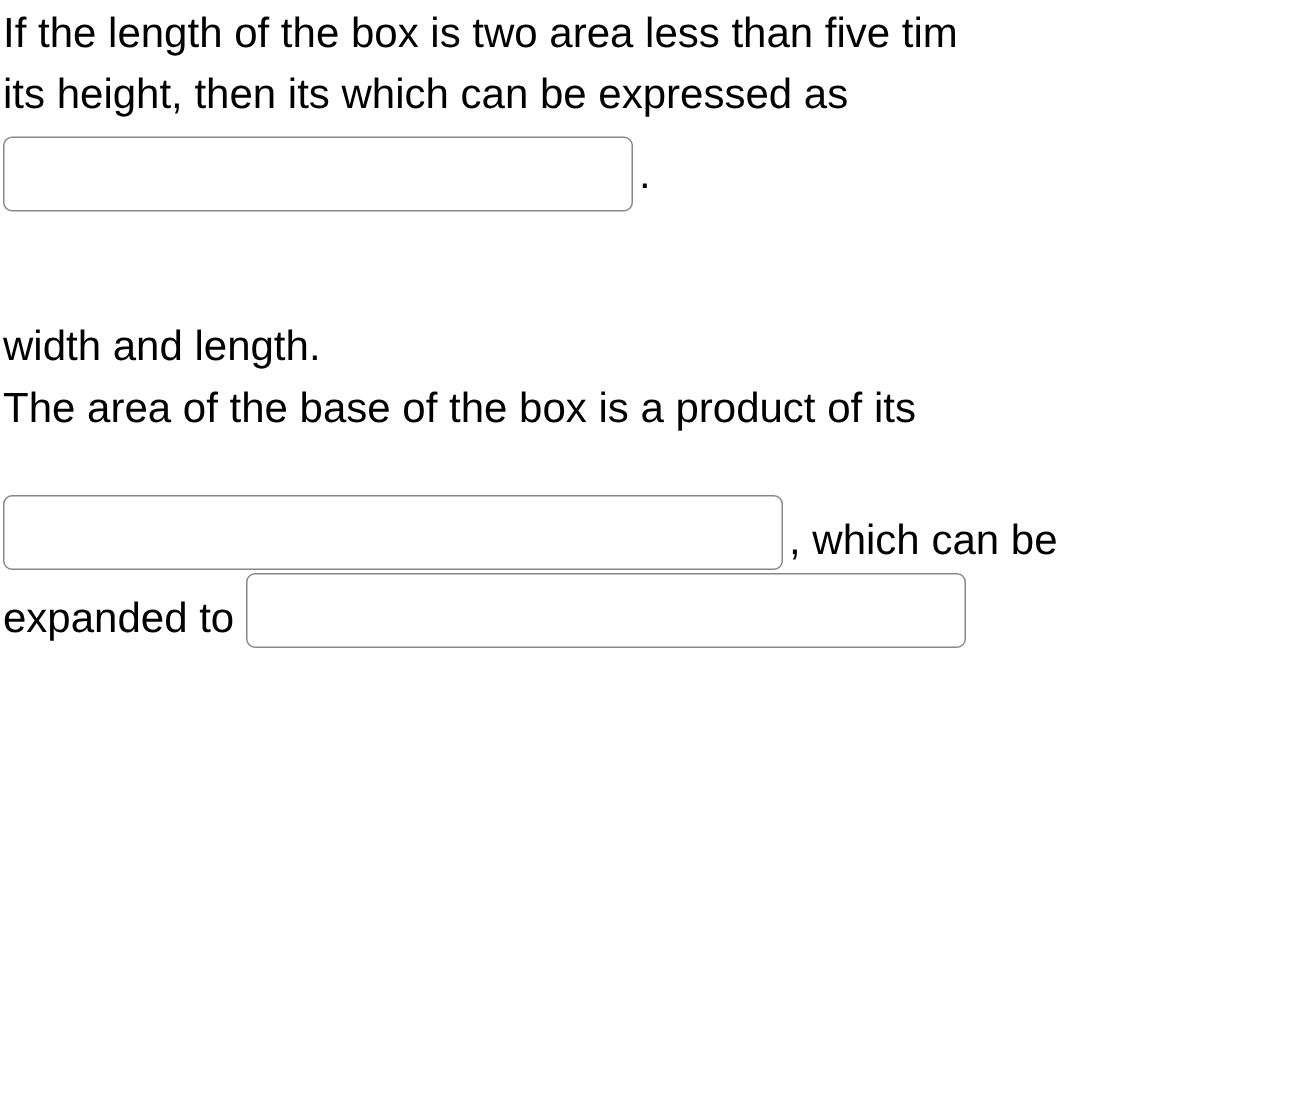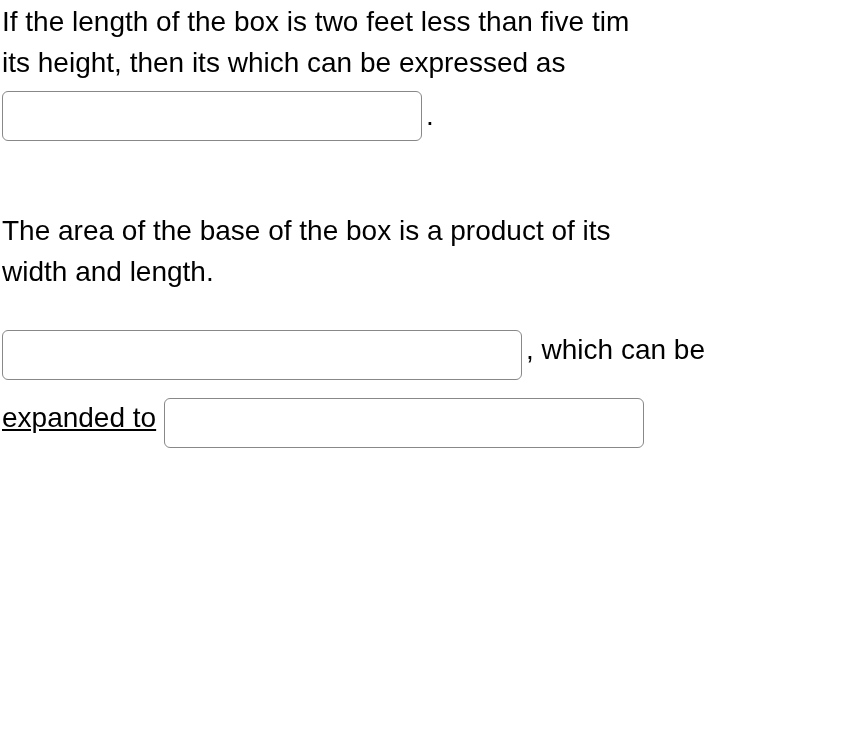--- a/index.html
+++ b/index.html
@@ -28,21 +28,21 @@
       display: block;
     }
     .input-line {
       display: flex;
       align-items: center;
       flex-wrap: wrap;
       margin-top: 8px;
     }
     .input-line-2 {
       display: flex;
-      align-items: flex-start;
+      align-items: flex-end;
       flex-wrap: wrap;
       margin-top: 4px;
     }
     .answer-input {
       border: 1px solid #888;
       border-radius: 6px;
       height: 50px;
       padding: 4px 8px;
       font-size: 24px;
       background: #fff;
@@ -58,39 +58,38 @@
     .w3 {
       width: 480px;
     }
     .after-text {
       margin-left: 4px;
     }
     .before-text {
       margin-right: 8px;
     }
     .gap-line {
-      margin-top: 18px;
-      text-decoration: underline;
+      margin-top: 2px;
     }
   </style>
 </head>
 <body>
 
 <div class="section">
-  <span class="text-line">If the length of the box is two feet less than five tim</span>
+  <span class="text-line">If the length of the box is two area less than five tim</span>
   <span class="text-line">its height, then its which can be expressed as</span>
   <div class="input-line">
     <input type="text" class="answer-input w1" style="">
     <span class="after-text">.</span>
   </div>
 </div>
 
 <div class="section">
+  <span class="text-line">width and length.</span>
   <span class="text-line">The area of the base of the box is a product of its</span>
-  <span class="text-line">width and length.</span>
   <div style="height:34px;"></div>
   <div class="input-line-2">
     <input type="text" class="answer-input w2" style="">
     <span class="after-text">, which can be</span>
   </div>
   <div class="input-line-2 gap-line">
     <span class="before-text">expanded to</span>
     <input type="text" class="answer-input w3" style="">
   </div>
 </div>

